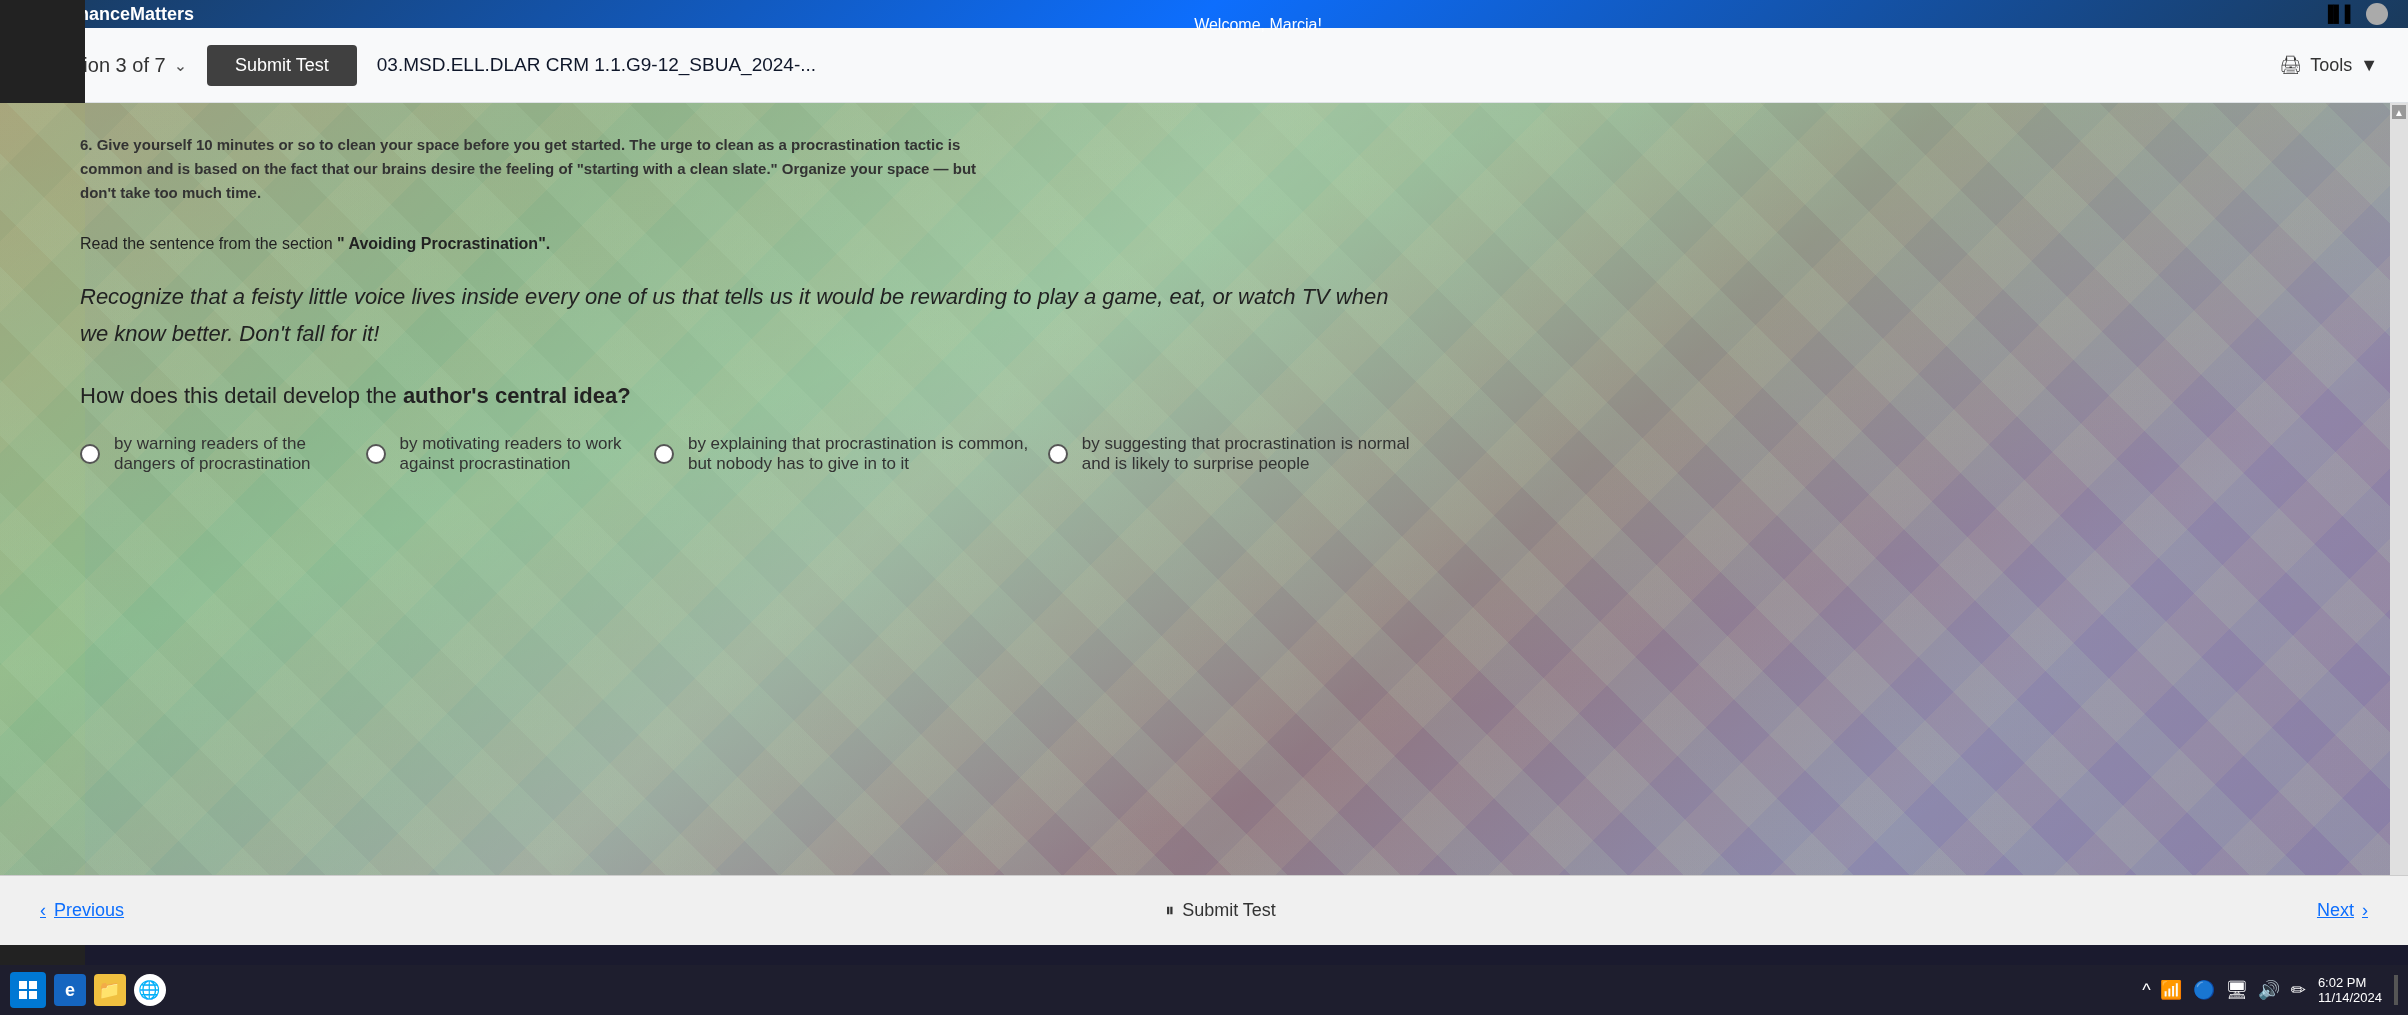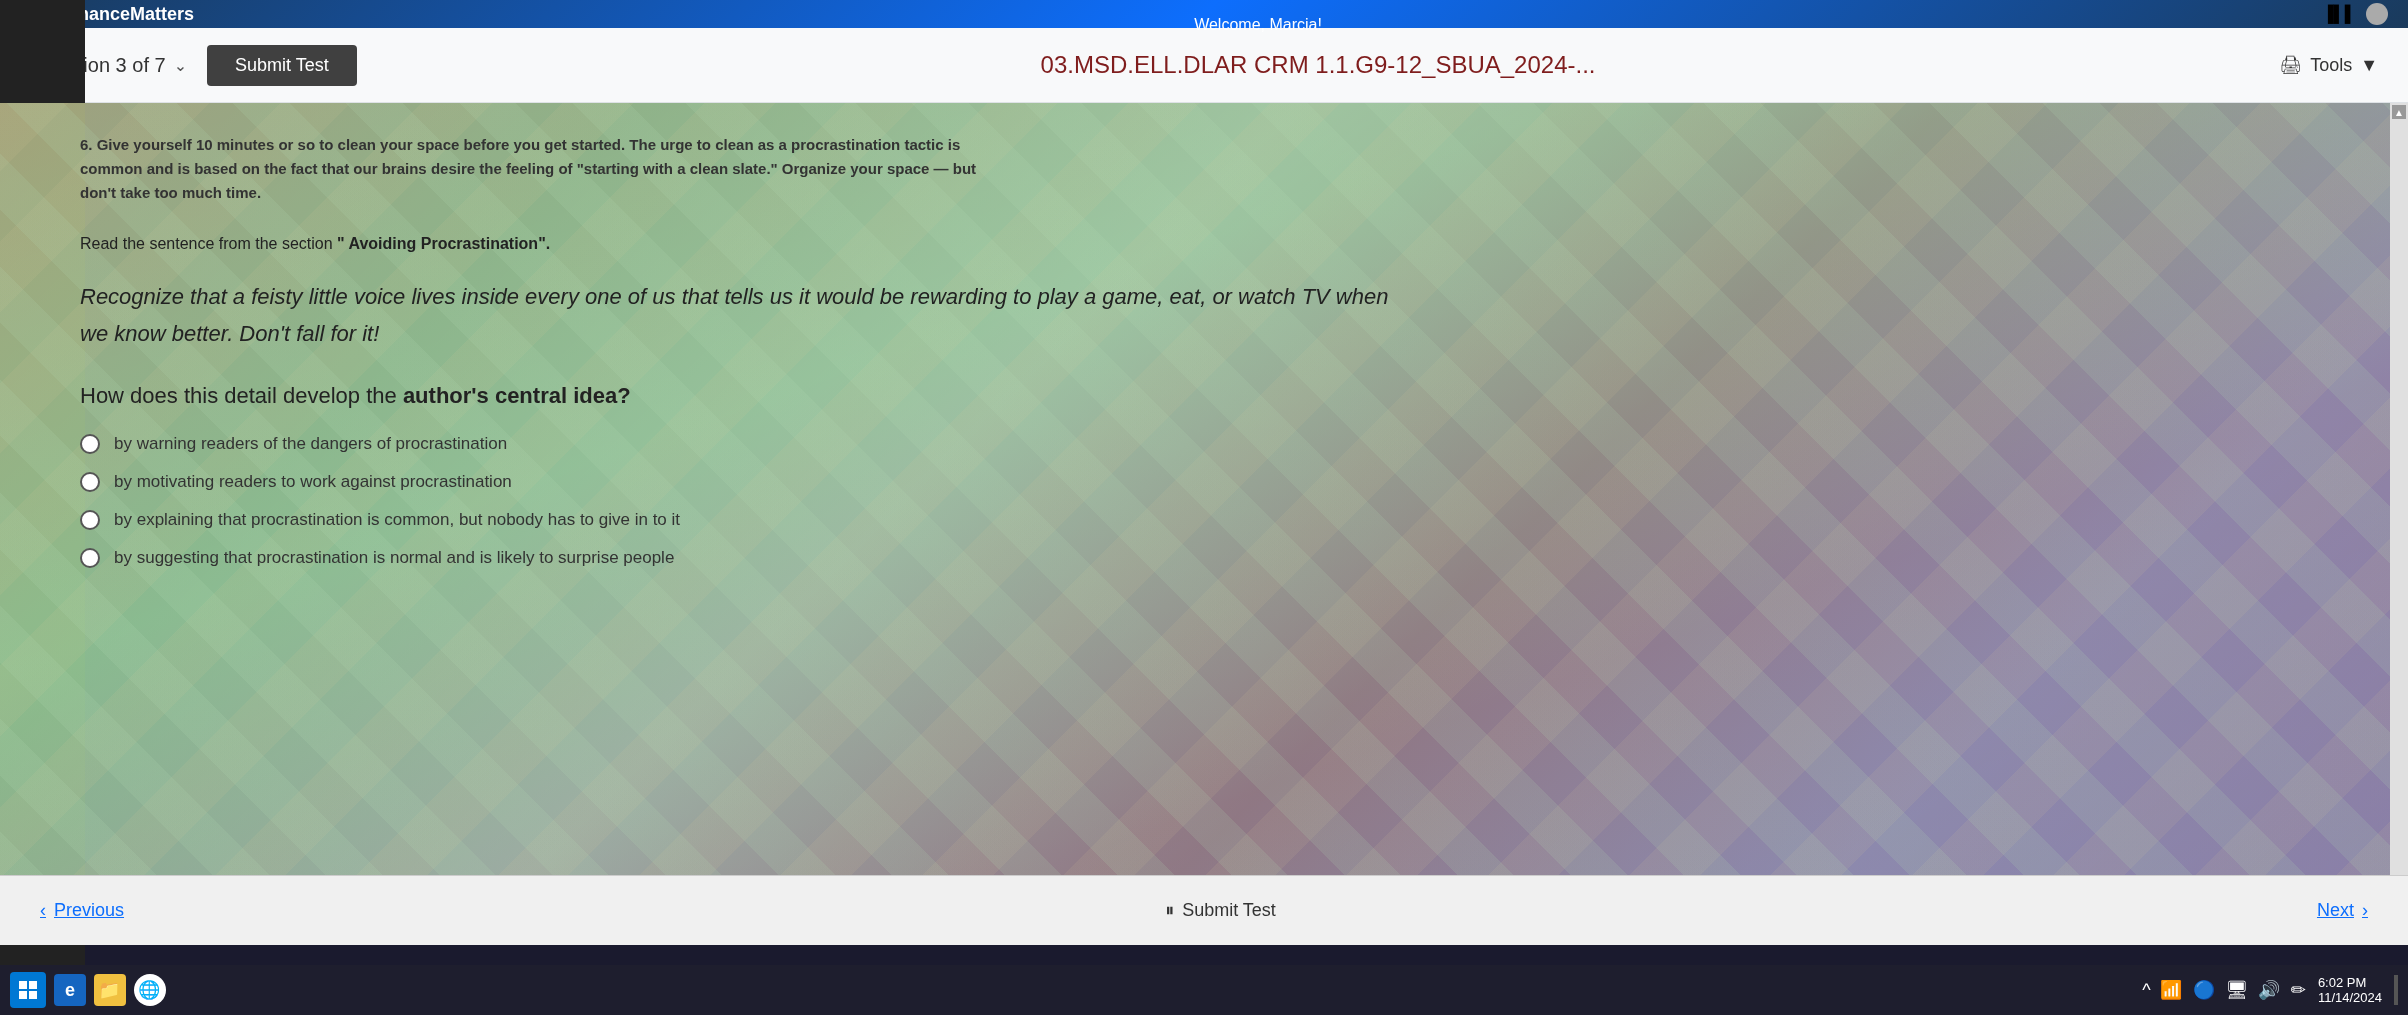--- a/index.html
+++ b/index.html
@@ -57,23 +57,23 @@
       background: #404040;
       color: white;
       border: none;
       padding: 10px 28px;
       font-size: 18px;
       border-radius: 4px;
       cursor: pointer;
     }
     .test-title {
       flex: 1;
-      text-align: center;
-      font-size: 24px;
-      color: #7f1d1d;
+      text-align: left;
+      font-size: 19px;
+      color: #0f172a;
       font-weight: 500;
     }
     .tools-btn {
       display: flex;
       align-items: center;
       gap: 8px;
       font-size: 18px;
       color: #333;
       cursor: pointer;
     }
@@ -169,21 +169,21 @@
       color: #222;
       margin-bottom: 25px;
     }
     .question-text strong {
       font-weight: bold;
     }
 
     
     .answer-choices {
       display: flex;
-      flex-direction: column;
+      flex-direction: row;
       gap: 18px;
     }
     .answer-choice {
       display: flex;
       align-items: center;
       gap: 14px;
       font-size: 17px;
       color: #333;
       cursor: pointer;
     }

